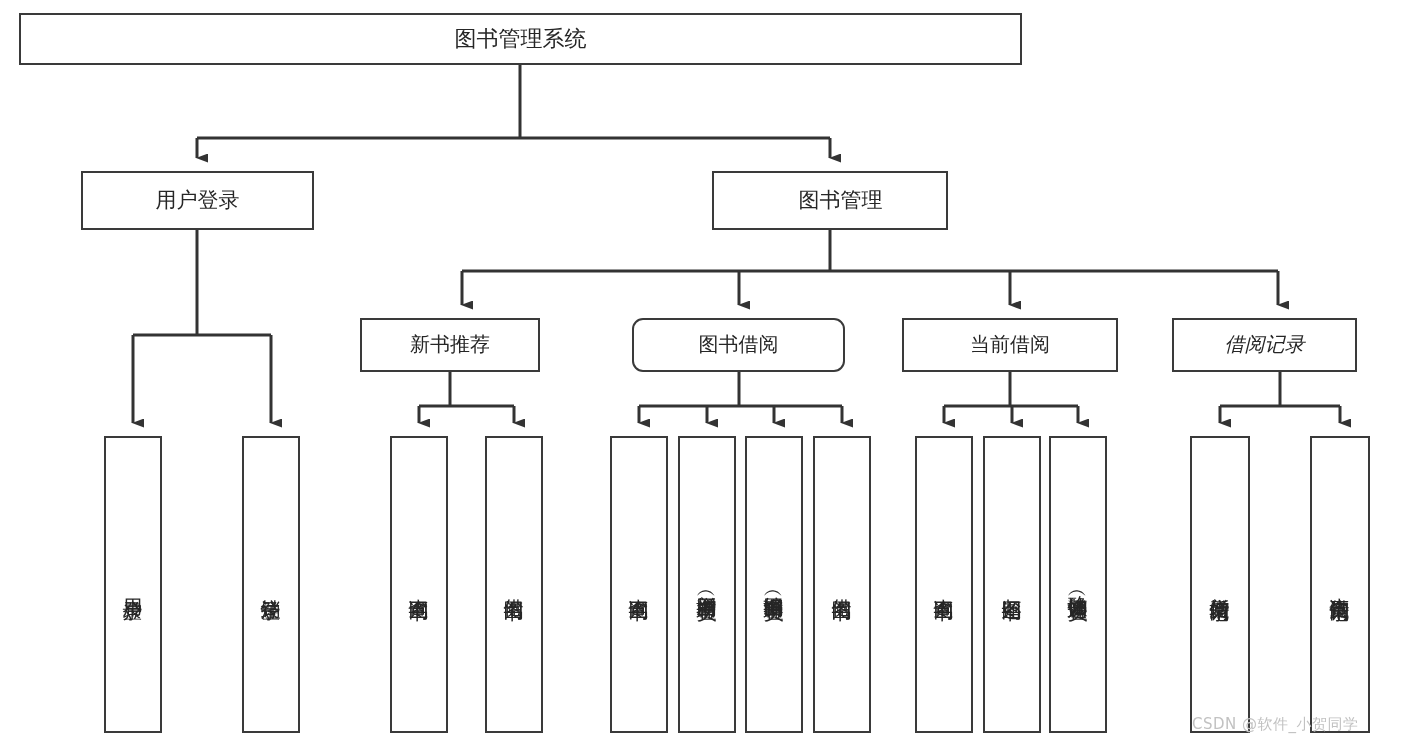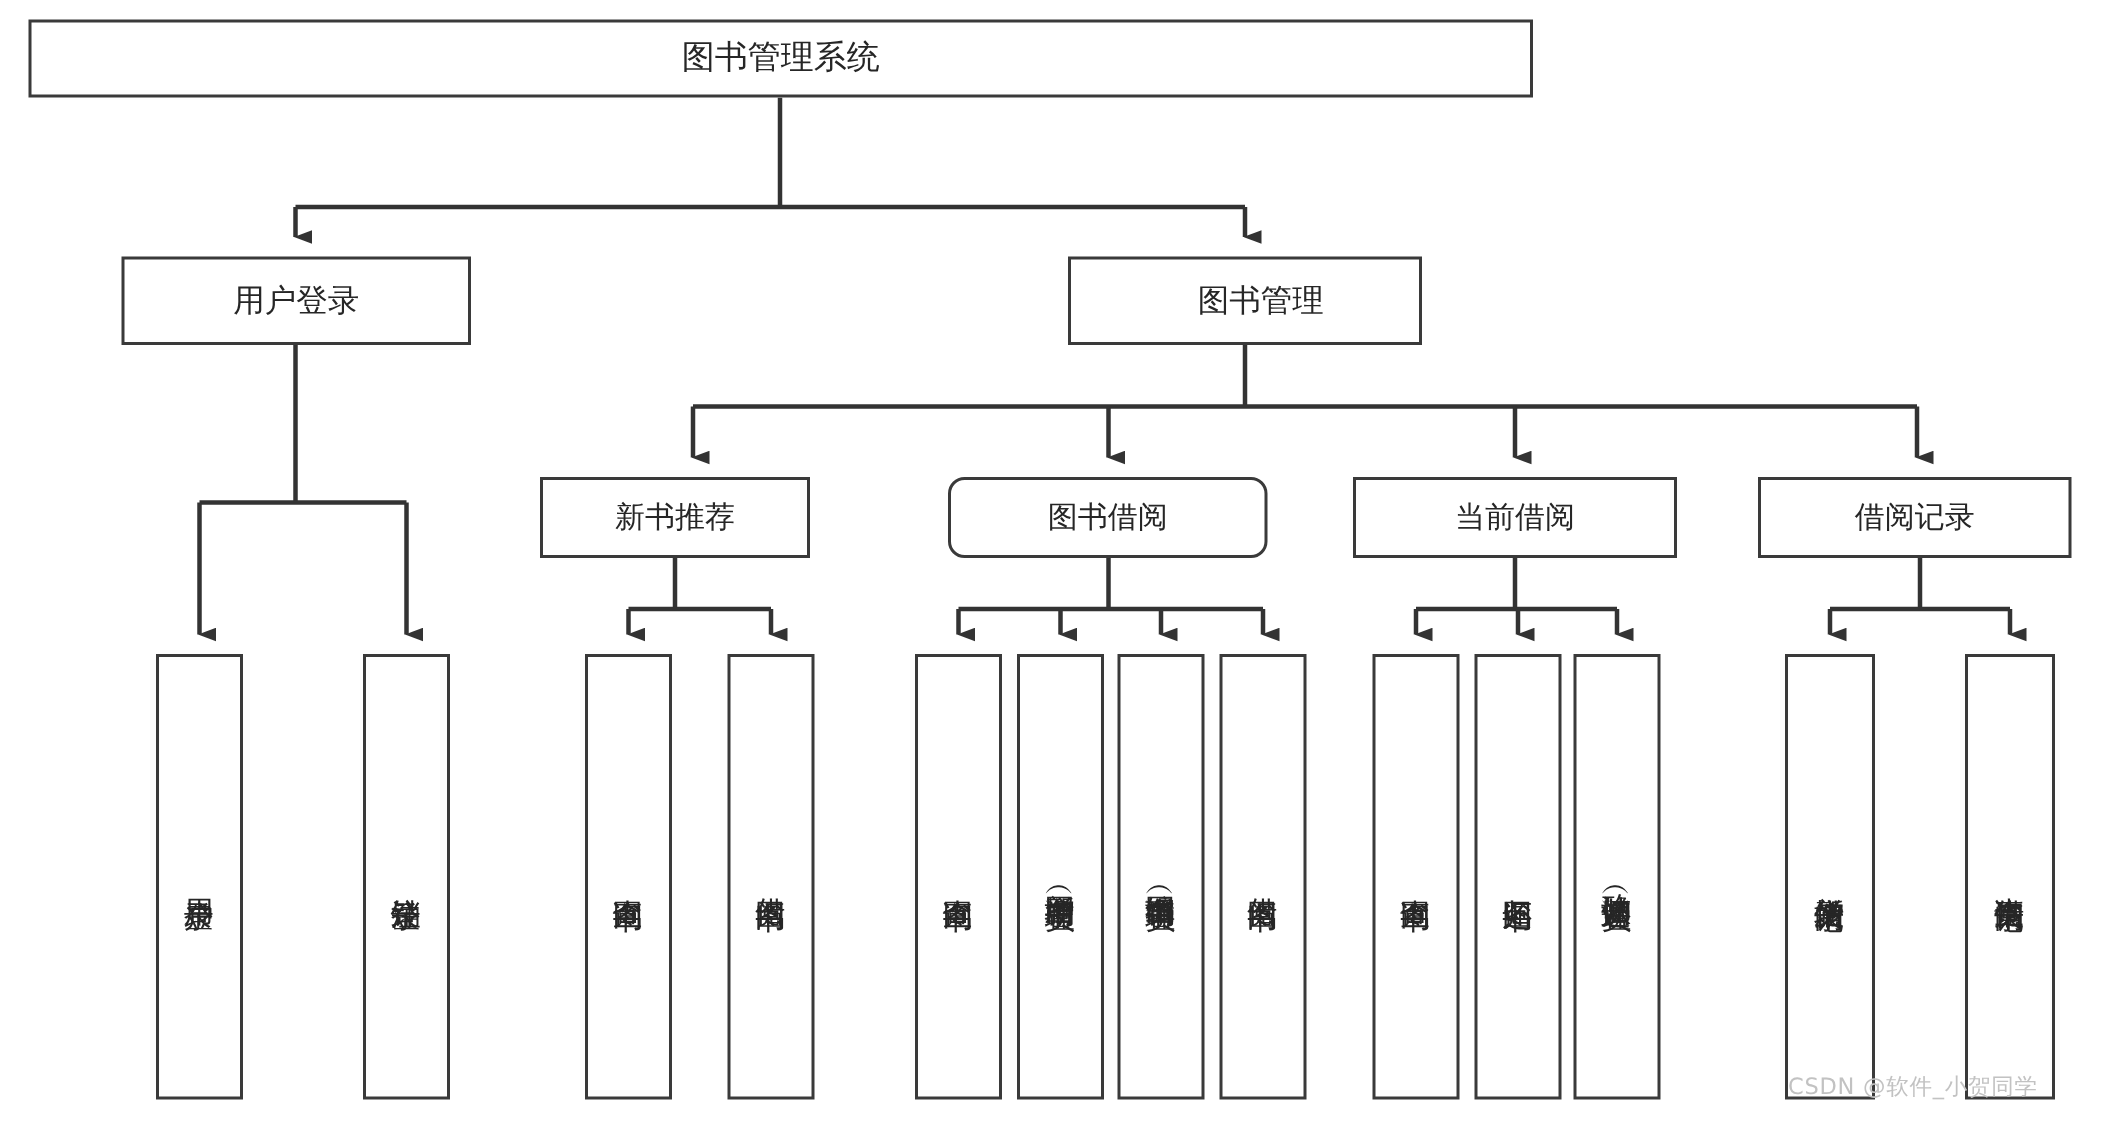--- a/index.html
+++ b/index.html
@@ -134,21 +134,21 @@
 
   <div class="node node-l2" id="node-l2-0" style="left: 360px; top: 318px; width: 180px; height: 54px;">
     <span>新书推荐</span>
   </div>
   <div class="node node-l2" id="node-l2-1" style="left: 632px; top: 318px; width: 213px; height: 54px; border-radius: 11px;">
     <span>图书借阅</span>
   </div>
   <div class="node node-l2" id="node-l2-2" style="left: 902px; top: 318px; width: 216px; height: 54px;">
     <span>当前借阅</span>
   </div>
-  <div class="node node-l2" id="node-l2-3" style="left: 1172px; top: 318px; width: 209px; height: 54px;">
+  <div class="node node-l2" id="node-l2-3" style="left: 1172px; top: 318px; width: 185px; height: 54px; font-style: italic;">
     <span>借阅记录</span>
   </div>
 
   <div class="node node-leaf" id="node-leaf-0" style="left: 104px; top: 436px; width: 58px; height: 297px;">
     <span class="vtext">用户登录</span>
   </div>
   <div class="node node-leaf" id="node-leaf-1" style="left: 242px; top: 436px; width: 58px; height: 297px;">
     <span class="vtext">注销登录</span>
   </div>
   <div class="node node-leaf" id="node-leaf-2" style="left: 390px; top: 436px; width: 58px; height: 297px;">

